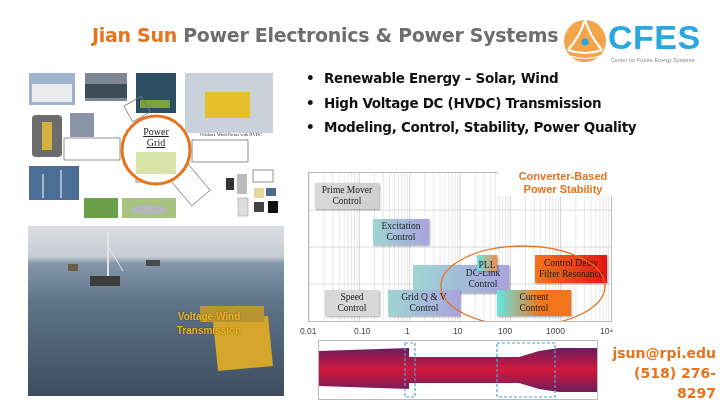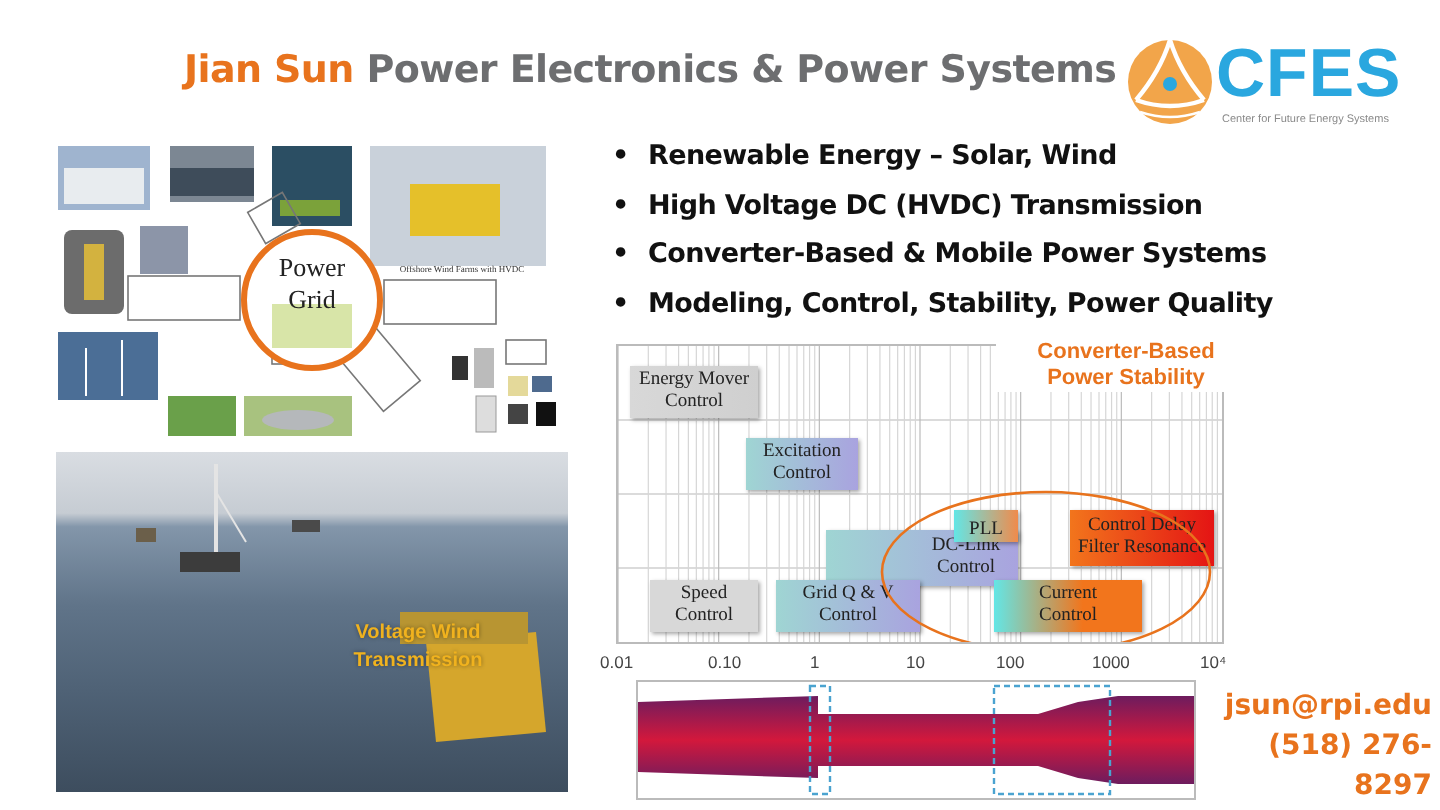--- a/index.html
+++ b/index.html
@@ -42,21 +42,20 @@
   <path d="M6 34 Q23 40 40 34" stroke="#fff" stroke-width="2.2" fill="none"></path>
   <path d="M8 40 Q23 45 38 40" stroke="#fff" stroke-width="1.2" fill="none"></path>
   <circle cx="23" cy="26" r="3.5" fill="#2aa7df"></circle>
 </svg>
 <div class="abs logo-text">CFES</div>
 <div class="abs logo-sub">Center for Future Energy Systems</div>
 
 <ul class="abs bullets">
   <li><span class="dot">•</span><span>Renewable Energy – Solar, Wind</span></li>
   <li><span class="dot">•</span><span>High Voltage DC (HVDC) Transmission</span></li>
-  <li><span class="dot">•</span><span>Converter-Based &amp; Mobile Power Systems</span></li>
   <li><span class="dot">•</span><span>Modeling, Control, Stability, Power Quality</span></li>
 </ul>
 
 <div class="abs collage">
   <svg width="250" height="150" style="position:absolute;left:0;top:0">
 
     <rect x="1" y="3" width="46" height="32" fill="#9fb4cf"></rect>
       <rect x="4" y="14" width="40" height="18" fill="#e8ecef"></rect>
     <rect x="57" y="3" width="42" height="28" fill="#7c8793"></rect>
       <rect x="57" y="14" width="42" height="14" fill="#3e4c5a"></rect>
@@ -88,21 +87,21 @@
     <rect x="225" y="100" width="20" height="12" fill="none" stroke="#777" stroke-width="0.8"></rect>
     <rect x="226" y="118" width="10" height="10" fill="#e4d99a"></rect>
       <rect x="238" y="118" width="10" height="8" fill="#4e6a8e"></rect>
     <rect x="210" y="128" width="10" height="18" fill="#ddd" stroke="#999" stroke-width="0.5"></rect>
     <rect x="226" y="132" width="10" height="10" fill="#444"></rect>
       <rect x="240" y="131" width="10" height="12" fill="#111"></rect>
 
     <circle cx="128" cy="80" r="34" fill="#fff" stroke="#e8731d" stroke-width="3"></circle>
     <rect x="108" y="82" width="40" height="22" fill="#d8e5a8"></rect>
   </svg>
-  <div style="position:absolute;left:108px;top:56px;width:40px;text-align:center;font-family:'Liberation Serif',serif;font-size:13px;color:#222;">Power Grid</div>
+  <div style="position:absolute;left:108px;top:56px;width:40px;text-align:center;font-family:'Liberation Serif',serif;font-size:10px;color:#222;text-decoration:underline;">Power Grid</div>
   <div style="position:absolute;left:159px;top:62px;width:88px;text-align:center;font-family:'Liberation Serif',serif;font-size:4.5px;color:#333;">Offshore Wind Farms with HVDC</div>
 </div>
 
 <div class="abs photo">
   <svg width="256" height="170" style="position:absolute;left:0;top:0">
     <line x1="80" y1="6" x2="80" y2="60" stroke="#e4e4e4" stroke-width="2"></line>
     <line x1="80" y1="20" x2="95" y2="45" stroke="#e4e4e4" stroke-width="1"></line>
     <rect x="62" y="50" width="30" height="10" fill="#3c3c3c"></rect>
     <rect x="40" y="38" width="10" height="7" fill="#6b5f4a"></rect>
     <rect x="118" y="34" width="14" height="6" fill="#4a4a4a"></rect>
@@ -173,29 +172,29 @@
         <line x1="275.6817698208897" x2="275.6817698208897" y1="0" y2="148"></line>
         <line x1="281.9703528968408" x2="281.9703528968408" y1="0" y2="148"></line>
         <line x1="286.84815688491295" x2="286.84815688491295" y1="0" y2="148"></line>
         <line x1="290.83361293597676" x2="290.83361293597676" y1="0" y2="148"></line>
         <line x1="294.20326801405093" x2="294.20326801405093" y1="0" y2="148"></line>
         <line x1="297.1221960119278" x2="297.1221960119278" y1="0" y2="148"></line>
         <line x1="299.6968729751127" x2="299.6968729751127" y1="0" y2="148"></line>
       </g>
   </svg>
   <div class="box" style="left:6px;top:10px;width:64px;height:26px;background:linear-gradient(90deg,#d8d8d8,#cfcfcf);">
-      <span><span>Energy Mover</span><br><span>Control</span></span>
+      <span><span>Prime Mover</span><br><span>Control</span></span>
     </div>
   <div class="box" style="left:64px;top:46px;width:56px;height:26px;background:linear-gradient(90deg,#9fd5d3,#a9a3df);">
       <span><span>Excitation</span><br><span>Control</span></span>
     </div>
   <div class="box" style="left:104px;top:92px;width:52px;height:28px;background:linear-gradient(90deg,#9fd5d3,#a9a3df);padding-left:44px;">
       <span><span>DC-Link</span><br><span>Control</span></span>
     </div>
-  <div class="box" style="left:168px;top:82px;width:32px;height:16px;background:linear-gradient(90deg,#63e6e6,#f08b4c);align-items:flex-end;">
+  <div class="box" style="left:168px;top:82px;width:20px;height:16px;background:linear-gradient(90deg,#63e6e6,#f08b4c);align-items:flex-end;">
       <span>PLL</span>
     </div>
   <div class="box" style="left:226px;top:82px;width:72px;height:28px;background:linear-gradient(90deg,#f2751c,#e41414);">
       <span><span>Control Delay</span><br><span>Filter Resonance</span></span>
     </div>
   <div class="box" style="left:16px;top:117px;width:54px;height:26px;background:#d8d8d8;">
       <span><span>Speed</span><br><span>Control</span></span>
     </div>
   <div class="box" style="left:79px;top:117px;width:72px;height:26px;background:linear-gradient(90deg,#9fd5d3,#a9a3df);">
       <span><span>Grid Q &amp; V</span><br><span>Control</span></span>

